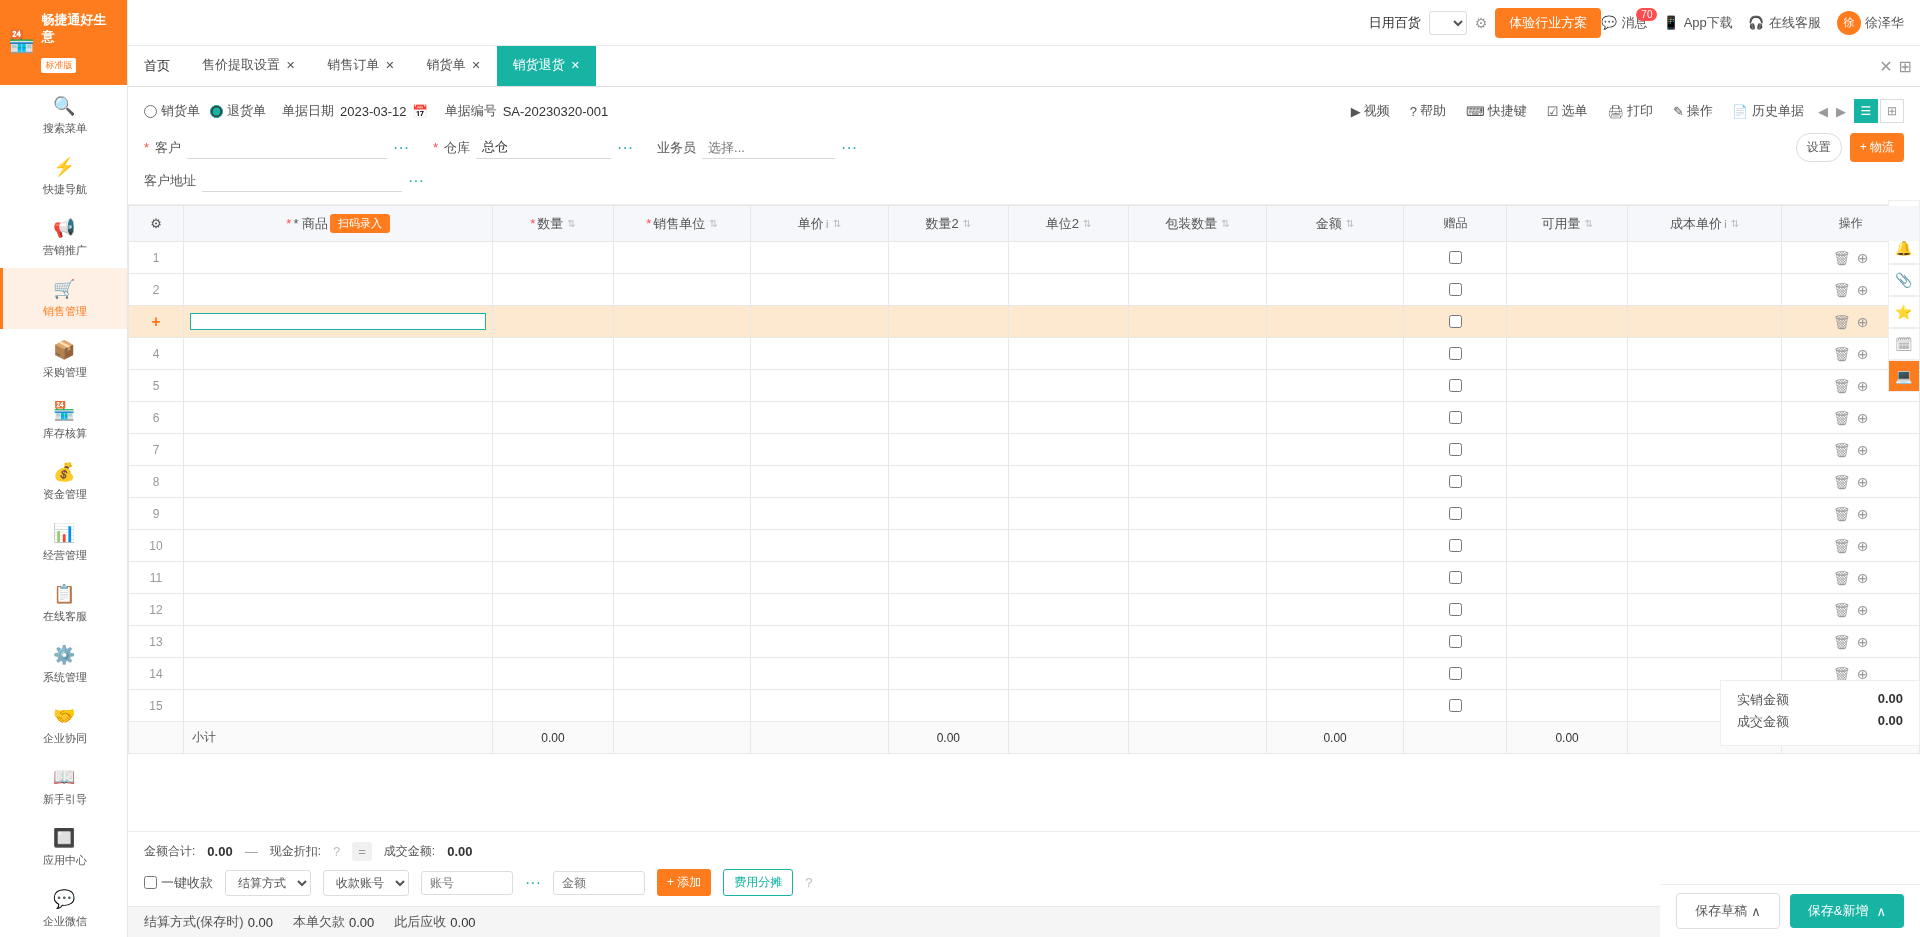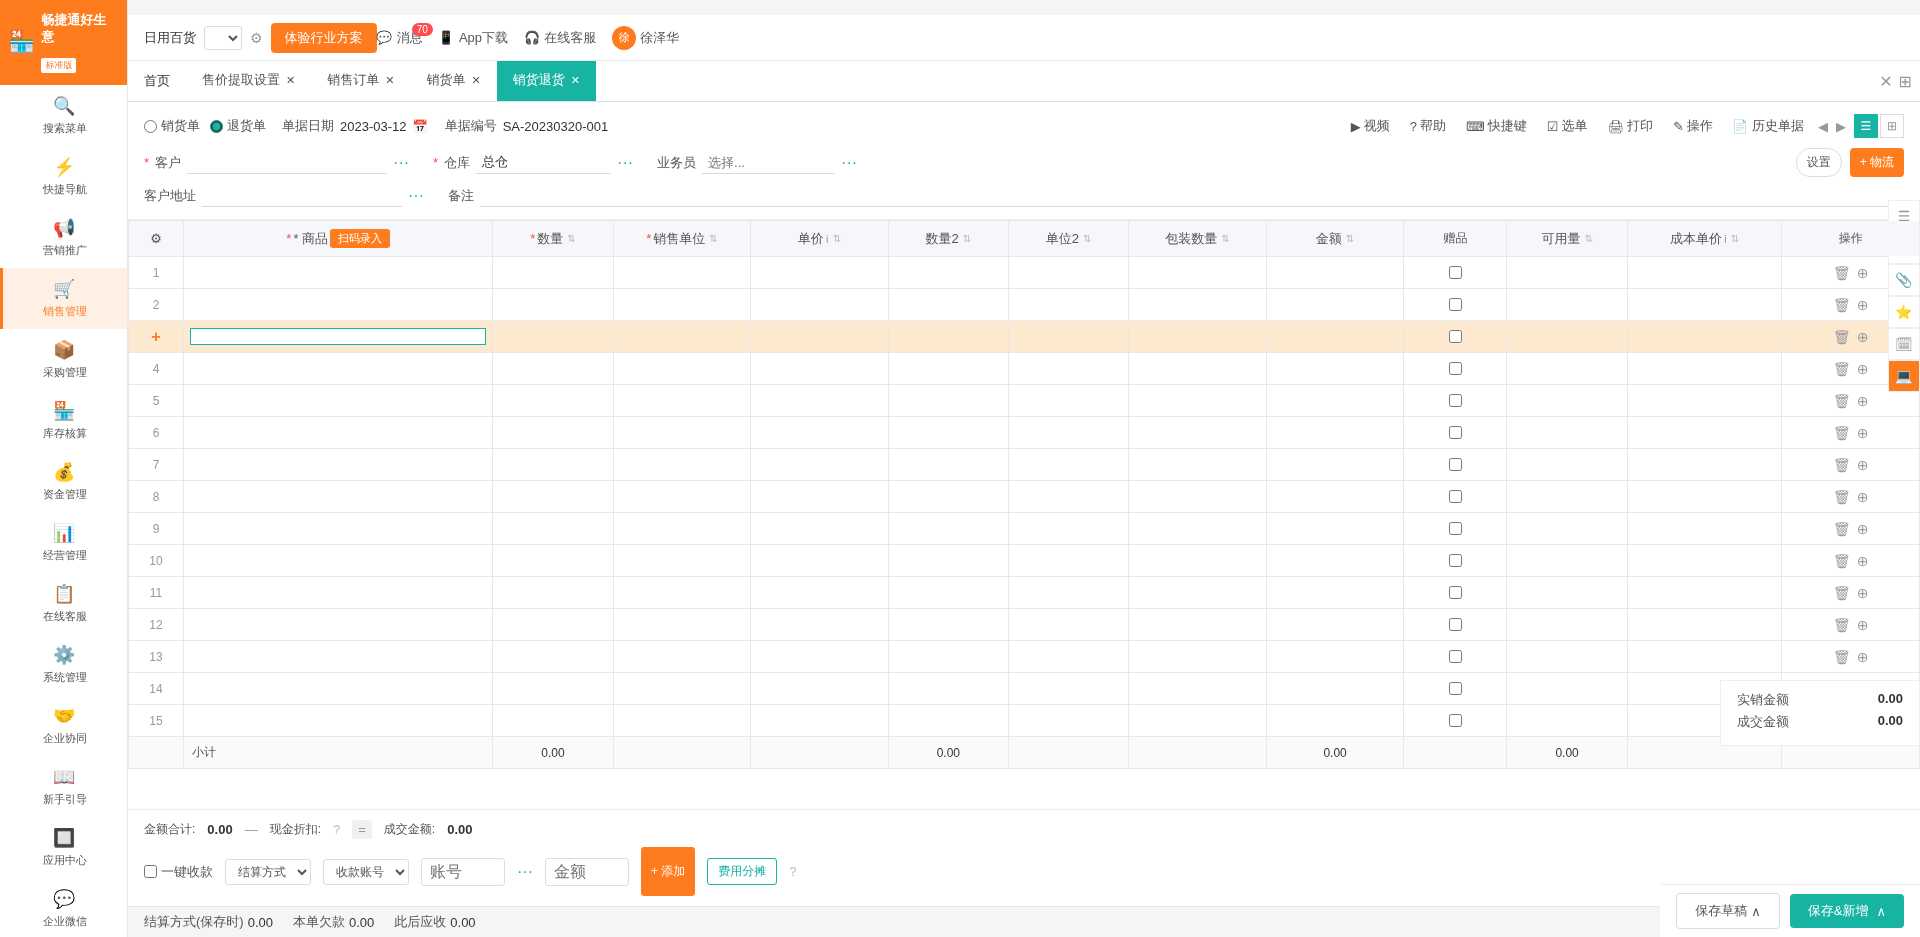--- a/index.html
+++ b/index.html
@@ -11,21 +11,21 @@
     .sidebar-logo-text { color: #fff; font-size: 13px; font-weight: bold; line-height: 1.3; }
     .sidebar-item { display: flex; flex-direction: column; align-items: center; padding: 10px 4px; cursor: pointer; color: #555; gap: 4px; border-left: 3px solid transparent; }
     .sidebar-item.active { background: #fff0e6; color: #ff7c1e; border-left-color: #ff7c1e; }
     .sidebar-item-icon { font-size: 18px; }
     .sidebar-item-label { font-size: 11px; text-align: center; }
 
     
     .main { flex: 1; display: flex; flex-direction: column; overflow: hidden; }
 
     
-    .top-header { background: #fff; height: 46px; display: flex; align-items: center; justify-content: flex-start; padding: 0 16px; border-bottom: 1px solid #e8e8e8; flex-shrink: 0; margin-top: 15px; }
+    .top-header { background: #fff; height: 46px; display: flex; align-items: center; justify-content: flex-end; padding: 0 16px; border-bottom: 1px solid #e8e8e8; flex-shrink: 0; }
     .top-header-left { display: flex; align-items: center; gap: 8px; }
     .daily-goods { color: #333; font-size: 13px; }
     .header-gear { color: #999; cursor: pointer; font-size: 14px; }
     .btn-experience { background: #ff7c1e; color: #fff; border: none; padding: 6px 14px; border-radius: 4px; cursor: pointer; font-size: 13px; }
     .top-header-right { display: flex; align-items: center; gap: 16px; color: #555; }
     .msg-badge { position: relative; display: inline-flex; align-items: center; gap: 4px; cursor: pointer; }
     .badge-count { background: #ff4d4f; color: #fff; font-size: 10px; border-radius: 8px; padding: 1px 5px; position: absolute; top: -6px; right: -10px; }
     .header-action { display: flex; align-items: center; gap: 4px; cursor: pointer; color: #555; }
 
     
@@ -94,22 +94,22 @@
     .bottom-form { background: #fff; border-top: 1px solid #eee; padding: 10px 16px; flex-shrink: 0; }
     .amount-row { display: flex; align-items: center; gap: 12px; margin-bottom: 8px; }
     .amount-label { color: #555; font-size: 12px; }
     .amount-val { color: #333; font-size: 13px; font-weight: bold; }
     .minus-sign { color: #999; }
     .equals-sign { color: #999; background: #f0f0f0; padding: 2px 6px; border-radius: 3px; }
     .question-icon { color: #bbb; cursor: pointer; }
     .payment-row { display: flex; align-items: center; gap: 12px; }
     .checkbox-label { display: flex; align-items: center; gap: 4px; color: #555; font-size: 12px; cursor: pointer; }
     .payment-select { border: 1px solid #ddd; padding: 4px 8px; border-radius: 3px; color: #555; font-size: 12px; background: #fff; cursor: pointer; }
-    .payment-input { border: 1px solid #ddd; padding: 4px 8px; border-radius: 3px; color: #b91c1c; font-size: 16px; width: 84px; }
-    .btn-add { background: #ff7c1e; color: #fff; border: none; padding: 16px 10px; border-radius: 3px; cursor: pointer; font-size: 12px; }
+    .payment-input { border: 1px solid #ddd; padding: 4px 8px; border-radius: 3px; color: #b91c1c; font-size: 12px; width: 92px; }
+    .btn-add { background: #ff7c1e; color: #fff; border: none; padding: 5px 10px; border-radius: 3px; cursor: pointer; font-size: 12px; }
     .btn-expense { background: #fff; border: 1px solid #17b3a3; color: #17b3a3; padding: 4px 10px; border-radius: 3px; cursor: pointer; font-size: 12px; }
 
     
     .status-bar { background: #f5f5f5; border-top: 1px solid #e8e8e8; padding: 6px 16px; display: flex; align-items: center; gap: 20px; font-size: 12px; color: #555; flex-shrink: 0; }
     .status-item { display: flex; align-items: center; gap: 4px; }
     .status-val { color: #333; }
     .status-bar-right { margin-left: auto; display: flex; align-items: center; gap: 8px; }
 
     
     .action-btns { position: fixed; bottom: 0; right: 0; display: flex; align-items: center; gap: 10px; padding: 8px 16px; background: #fff; border-top: 1px solid #eee; z-index: 100; }
@@ -355,24 +355,20 @@
           <button class="btn-logistics">+ 物流</button>
         </div>
       </div>
 
       <div class="address-row">
         <div class="form-field">
           <span class="field-label">客户地址</span>
           <input class="form-field-input" style="width: 200px;">
           <span class="form-field-dots">···</span>
         </div>
-        <div class="remark-field">
-          <span class="field-label">备注</span>
-          <input class="form-field-input" style="flex: 1 1 0%; width: 300px;">
-        </div>
       </div>
     </div>
 
     <div class="table-section">
       <table class="data-table">
         <thead>
           <tr>
             <th class="th-settings">
               <span>⚙</span>
             </th>

